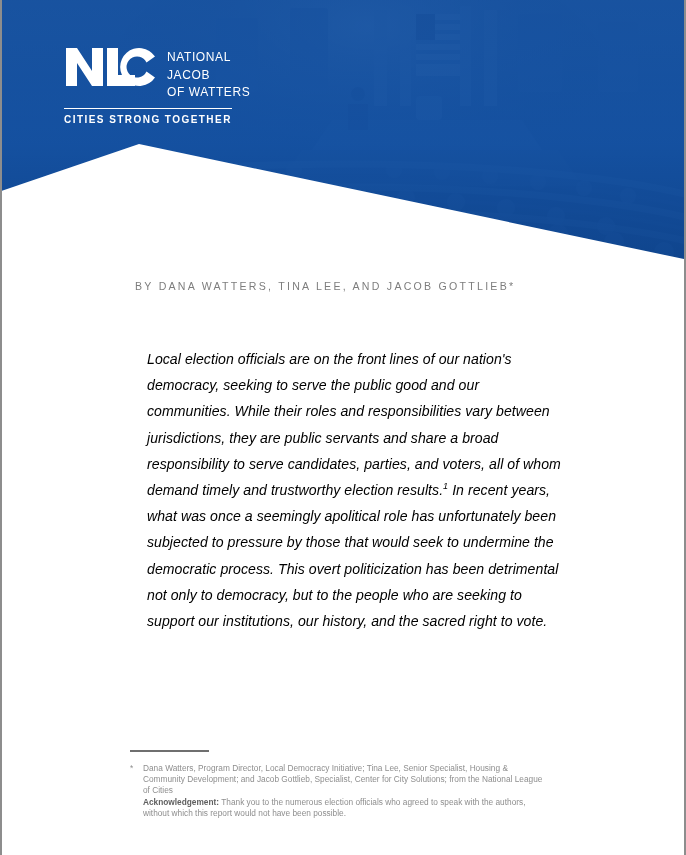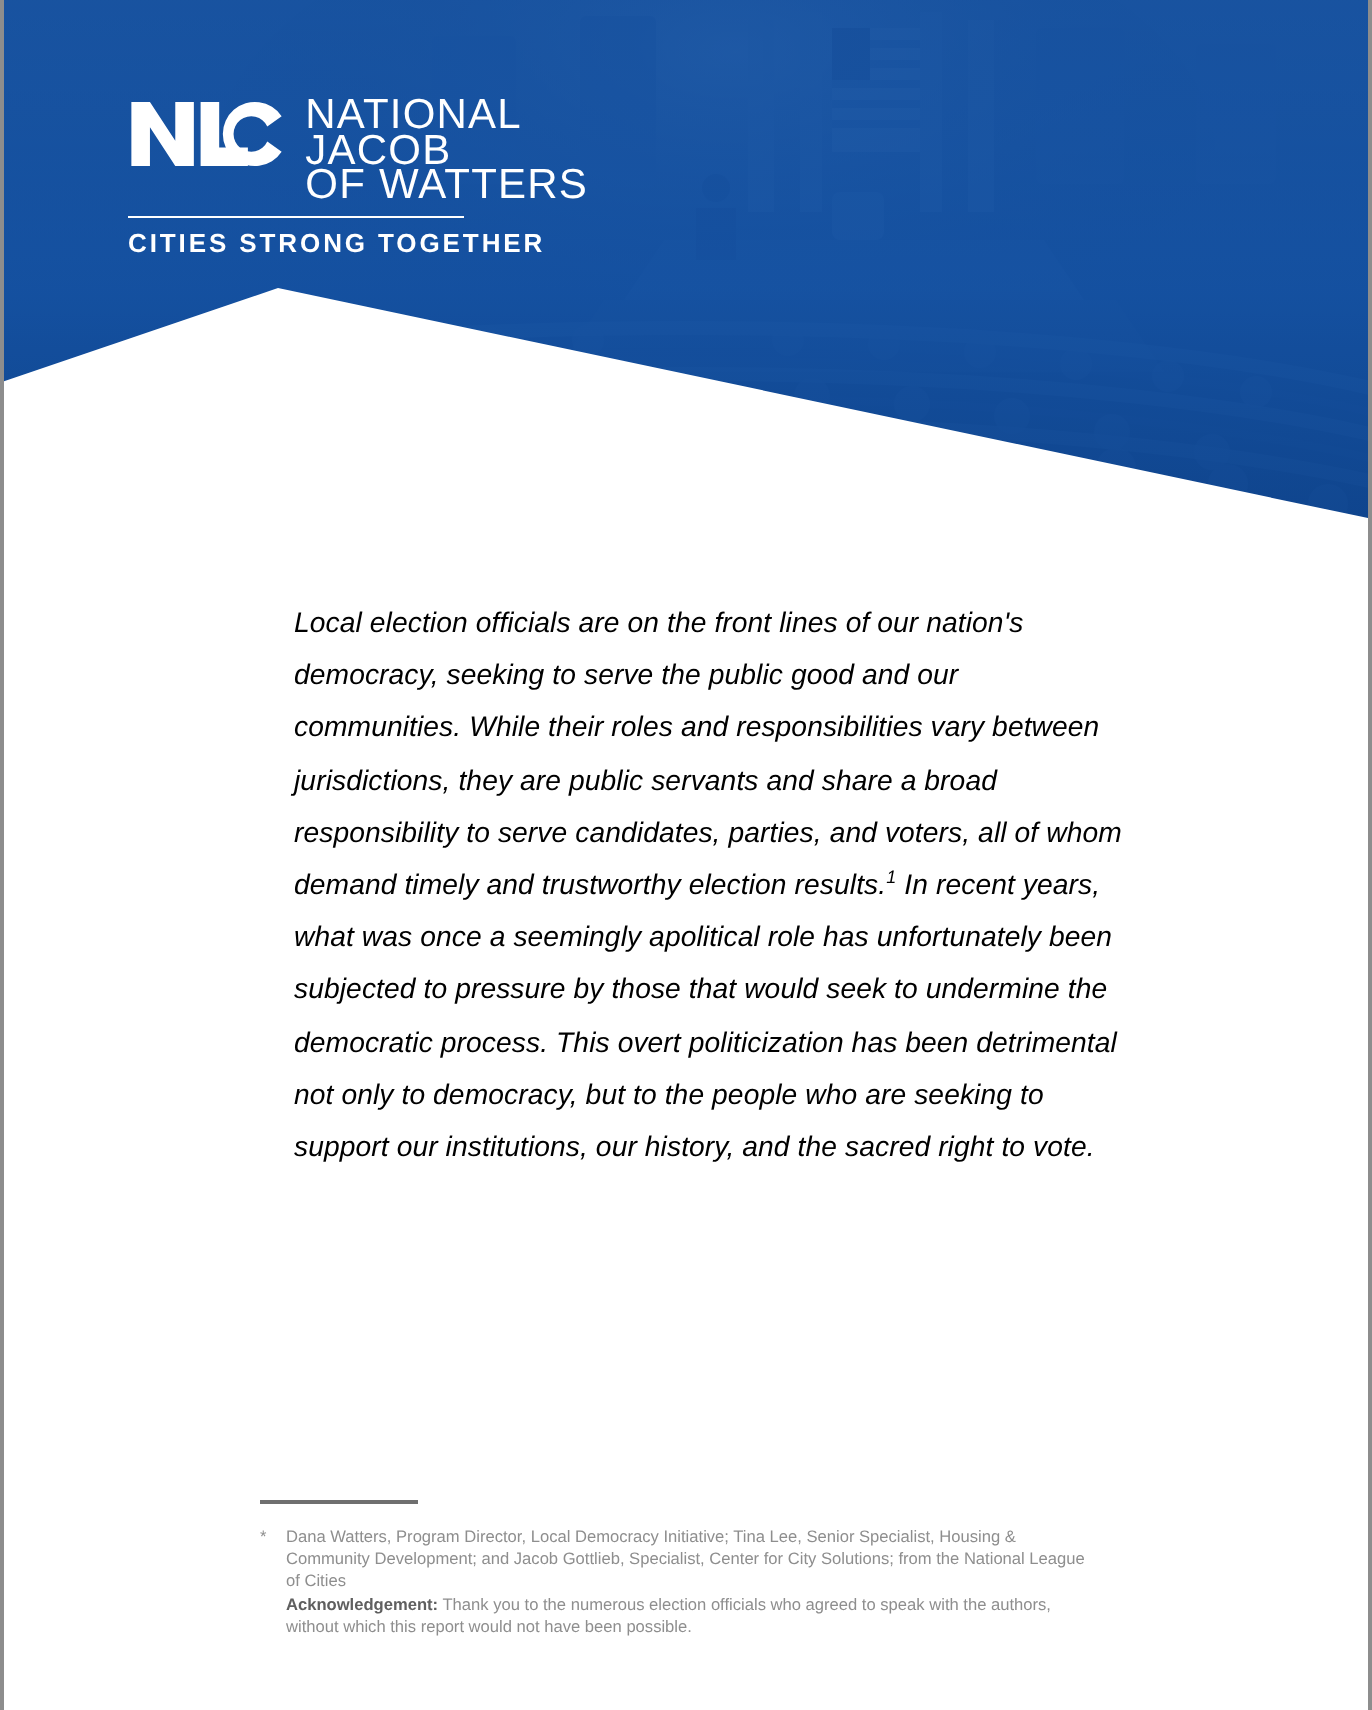--- a/index.html
+++ b/index.html
@@ -73,36 +73,36 @@
     align-items: flex-start;
   }
   .logo-mark {
     display: block;
   }
   .logo-words {
     margin-left: 11px;
     margin-top: 3px;
     color: #ffffff;
     font-family: "Liberation Sans", sans-serif;
-    font-size: 21px;
+    font-size: 12px;
     line-height: 17.5px;
     letter-spacing: 0.6px;
     font-weight: 400;
     white-space: nowrap;
   }
   .logo-rule {
     margin-top: 6px;
     width: 168px;
     height: 1px;
     background: #ffffff;
   }
   .logo-tagline {
     margin-top: 5px;
     color: #ffffff;
-    font-size: 13px;
+    font-size: 10px;
     font-weight: bold;
     letter-spacing: 1.45px;
     white-space: nowrap;
   }
 
   
   .content {
     position: absolute;
     left: 133px;
     top: 244px;
@@ -307,20 +307,21 @@
           <div>OF WATTERS</div>
         </div>
       </div>
       <div class="logo-rule"></div>
       <div class="logo-tagline">CITIES STRONG TOGETHER</div>
     </div>
   </div>
 
   <div class="content">
 
+    <p class="byline">BY DANA WATTERS, TINA LEE, AND JACOB GOTTLIEB*</p>
 
     <p class="body-copy"><span>Local election officials are on the front lines of our nation's democracy, seeking to serve the public good and our communities. While their roles and responsibilities vary between jurisdictions, they are public servants and share a broad responsibility to serve candidates, parties, and voters, all of whom demand timely and trustworthy election results.</span><sup>1</sup>
       <span>In recent years, what was once a seemingly apolitical role has unfortunately been subjected to pressure by those that would seek to undermine the democratic process. This overt politicization has been detrimental not only to democracy, but to the people who are seeking to support our institutions, our history, and the sacred right to vote.</span></p>
   </div>
 
   <div class="footnotes">
     <div class="footnote-rule"></div>
 
     <div class="footnote-row">
       <div class="footnote-marker">*</div>

